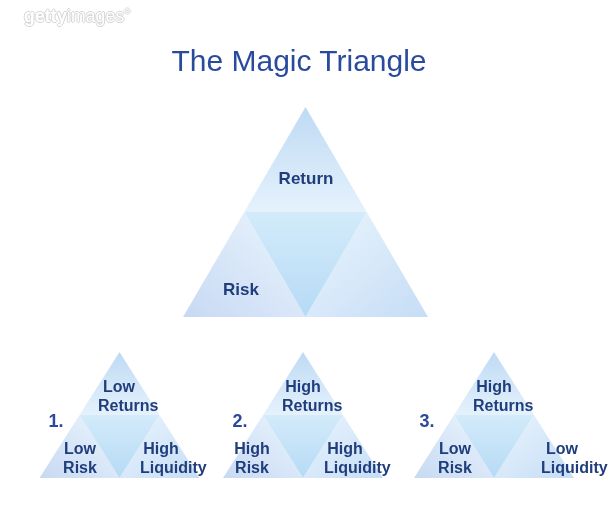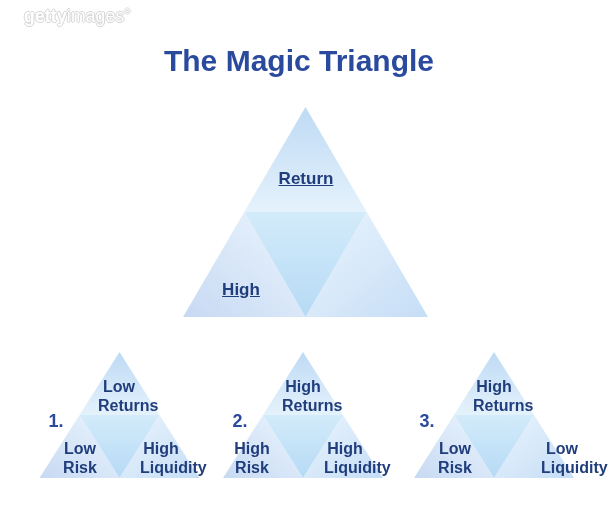--- a/index.html
+++ b/index.html
@@ -29,37 +29,37 @@
   .wm-light { font-weight: 400; }
   .wm-reg { font-size: 8px; vertical-align: 8px; }
   .title {
     position: absolute;
     left: 0;
     right: 14px;
     top: 44px;
     margin: 0;
     text-align: center;
     font-size: 30px;
-    font-weight: 700;
+    font-weight: 400;
     color: #2a4a9e;
   }
   .diagram-svg {
     position: absolute;
     left: 0;
     top: 0;
   }
   .lbl {
     position: absolute;
     transform: translate(-50%, -50%);
     font-weight: 700;
     color: #203d7c;
     text-align: center;
     white-space: nowrap;
   }
-  .lbl-big { font-size: 17px; text-decoration: underline; }
+  .lbl-big { font-size: 17px; }
   .lbl-small {
     font-size: 16px;
     line-height: 1.18;
     width: 42px;
     white-space: normal;
   }
   .lbl-number {
     font-size: 18px;
     color: #2a4a9e;
   }
@@ -118,21 +118,21 @@
 
     <g>
       <polygon points="494,352 454,415 534,415" fill="url(#gTop)"></polygon>
       <polygon points="454,415 414,478 494,478" fill="url(#gLeft)"></polygon>
       <polygon points="534,415 494,478 574,478" fill="url(#gRight)"></polygon>
       <polygon points="454,415 534,415 494,478" fill="url(#gCenter)"></polygon>
     </g>
   </svg>
 
   <div class="lbl lbl-big" style="left:306px; top:179px">Return</div>
-  <div class="lbl lbl-big" style="left:241px; top:290px">High</div>
+  <div class="lbl lbl-big" style="left:241px; top:290px">Risk</div>
 
   <div class="lbl lbl-number" style="left:56px; top:421px">1.</div>
   <div class="lbl lbl-small" style="left:119px; top:397px">Low Returns</div>
   <div class="lbl lbl-small" style="left:80px; top:459px">Low Risk</div>
   <div class="lbl lbl-small" style="left:161px; top:459px">High Liquidity</div>
 
   <div class="lbl lbl-number" style="left:240px; top:421px">2.</div>
   <div class="lbl lbl-small" style="left:303px; top:397px">High Returns</div>
   <div class="lbl lbl-small" style="left:252px; top:459px">High Risk</div>
   <div class="lbl lbl-small" style="left:345px; top:459px">High Liquidity</div>

